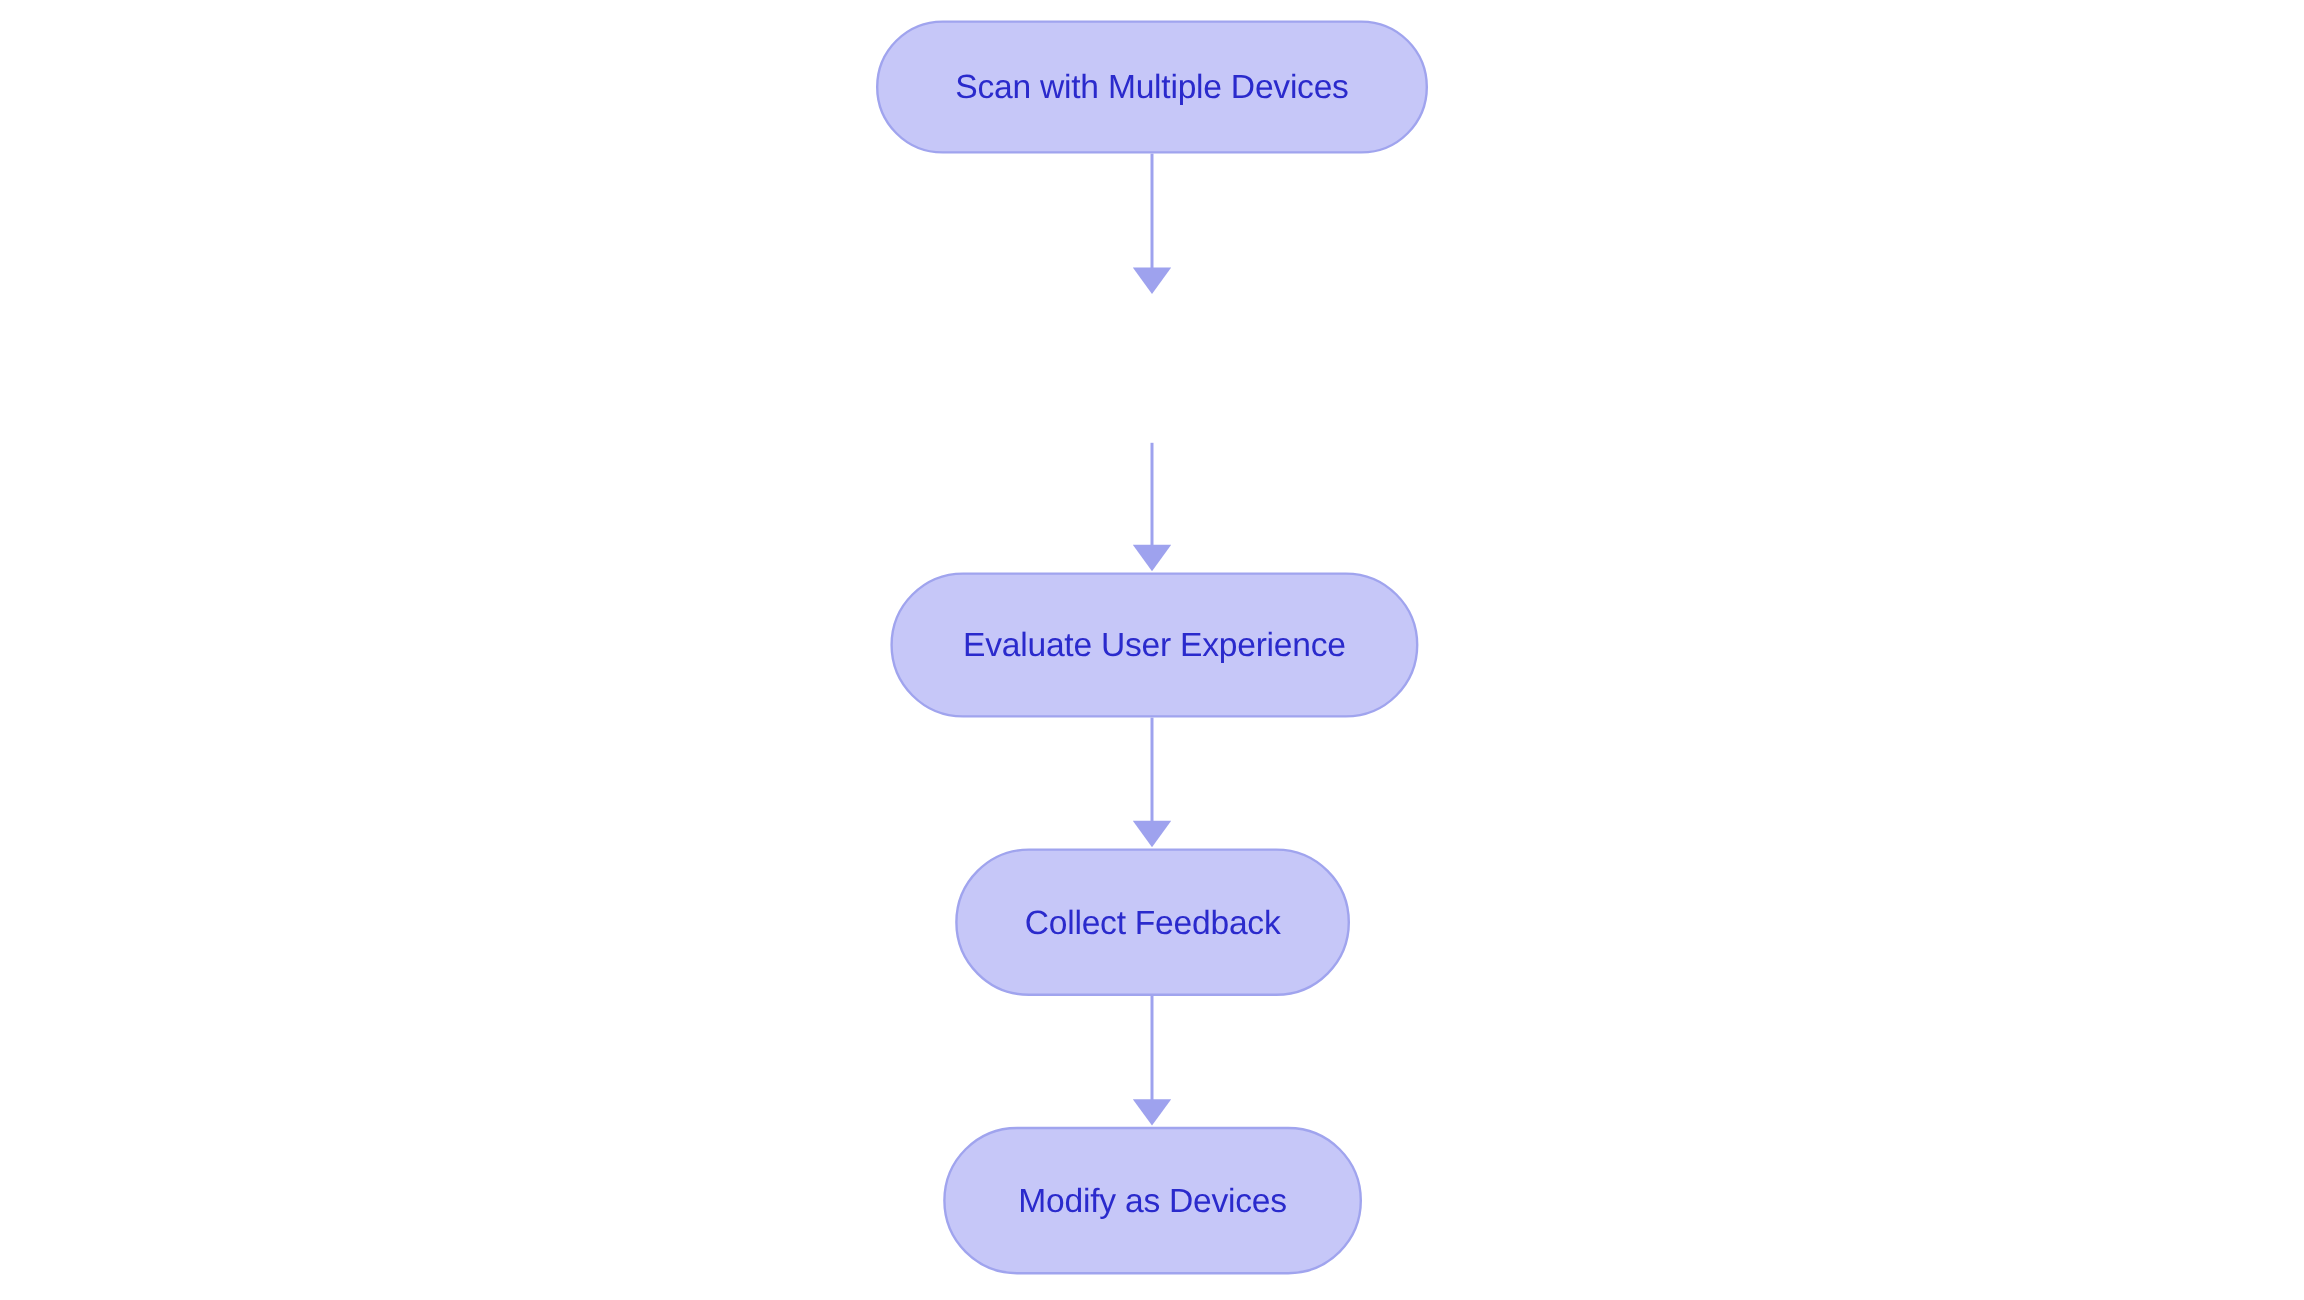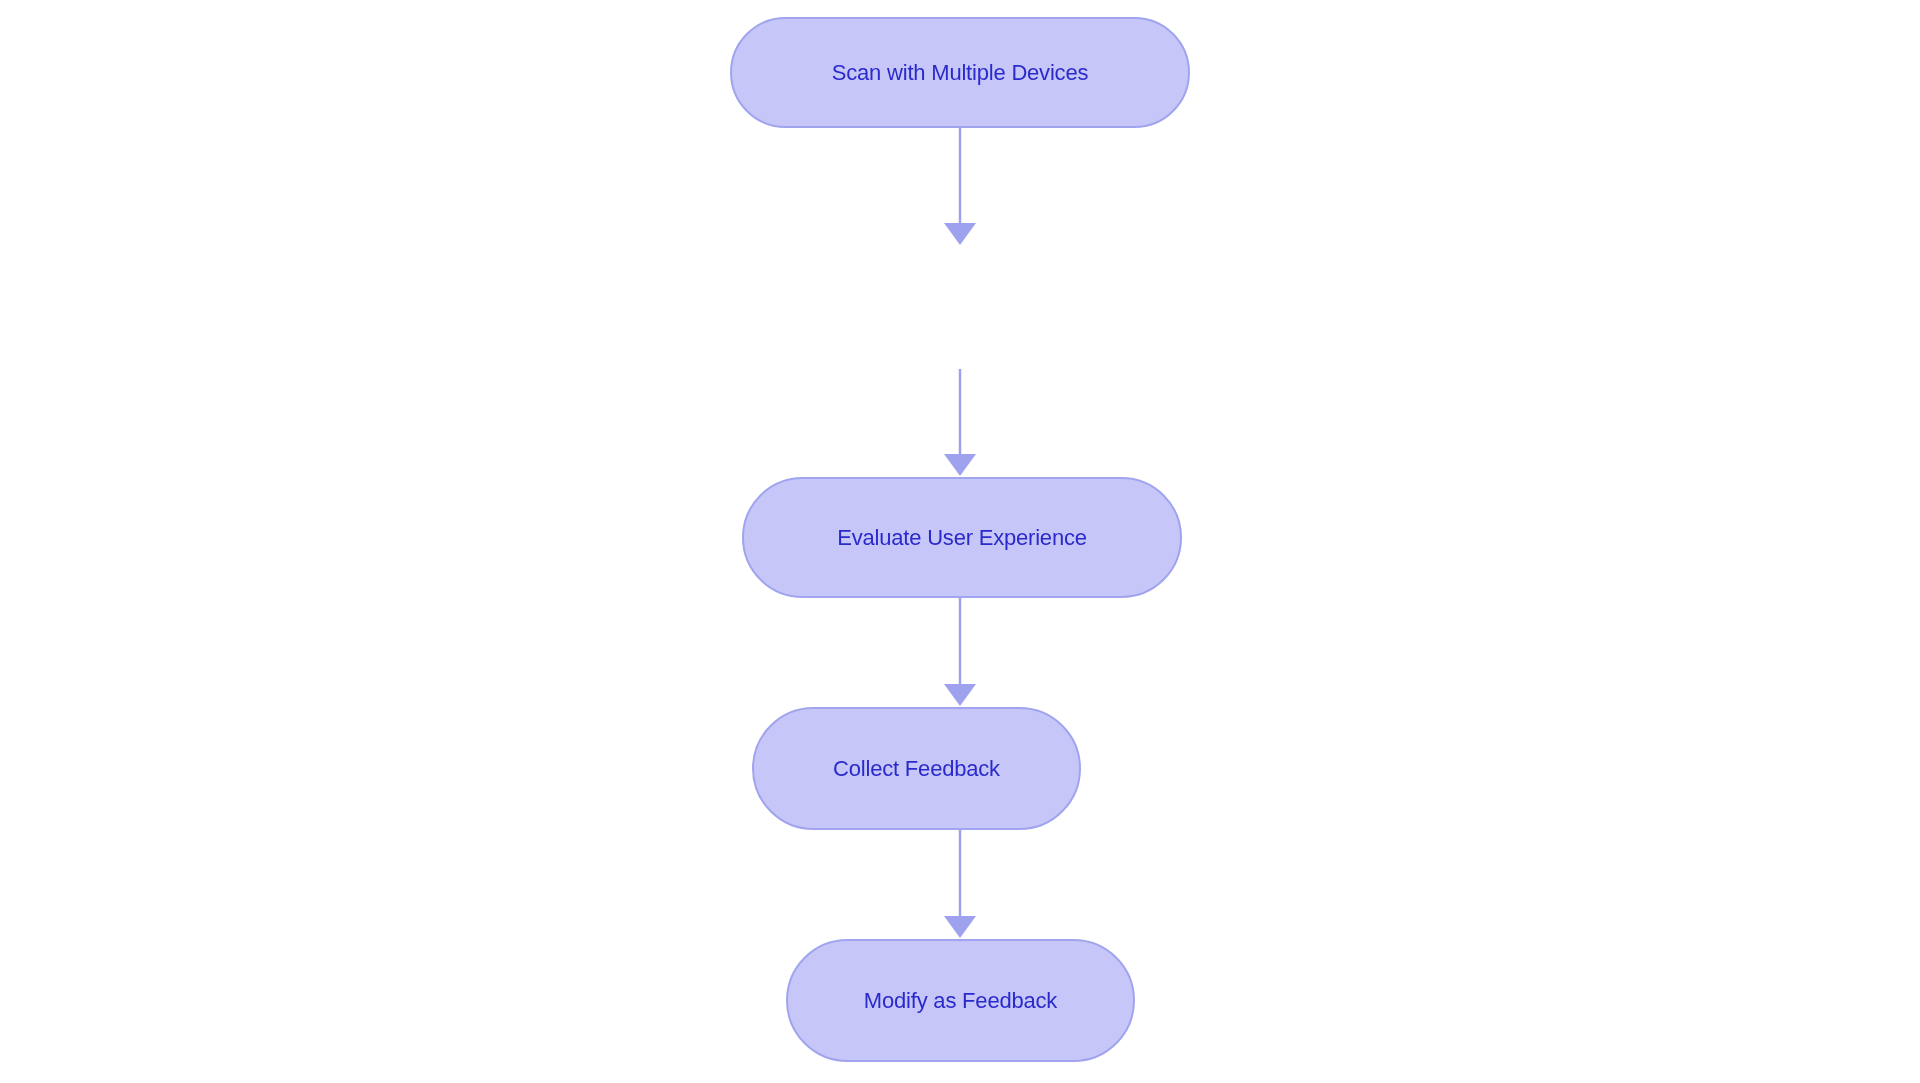--- a/index.html
+++ b/index.html
@@ -32,32 +32,32 @@
     align-items: center;
     justify-content: center;
     background: #c6c7f8;
     border: 2px solid #a0a4ee;
     border-radius: 999px;
     z-index: 2;
   }
   .node-label {
     color: #2a2acc;
     font-family: "Liberation Sans", sans-serif;
-    font-size: 22px;
+    font-size: 28px;
     font-weight: 400;
     letter-spacing: -0.2px;
     line-height: 1;
     white-space: nowrap;
     user-select: none;
   }
   
   #node-0 { left: 730px; top: 17px;  width: 460px; height: 111px; }
   #node-1 { left: 815px; top: 246px; width: 290px; height: 123px; }
   #node-2 { left: 742px; top: 477px; width: 440px; height: 121px; justify-content: center; }
-  #node-3 { left: 752px; top: 707px; width: 329px; height: 123px; }
+  #node-3 { left: 796px; top: 707px; width: 329px; height: 123px; }
   #node-4 { left: 786px; top: 939px; width: 349px; height: 123px; }
 </style>
 </head>
 <body>
 
 <div id="canvas">
 
   <svg id="flow-svg" viewBox="0 0 1920 1083" xmlns="http://www.w3.org/2000/svg">
     <defs>
       <marker id="arrowhead" markerWidth="10" markerHeight="8" refX="0" refY="4" orient="auto" markerUnits="userSpaceOnUse">
@@ -93,16 +93,16 @@
 
   <div class="node" id="node-2">
     <span class="node-label">Evaluate User Experience</span>
   </div>
 
   <div class="node" id="node-3">
     <span class="node-label">Collect Feedback</span>
   </div>
 
   <div class="node" id="node-4">
-    <span class="node-label">Modify as Feedback</span>
+    <span class="node-label">Modify as Devices</span>
   </div>
 
 </div>
 
 </body></html>

